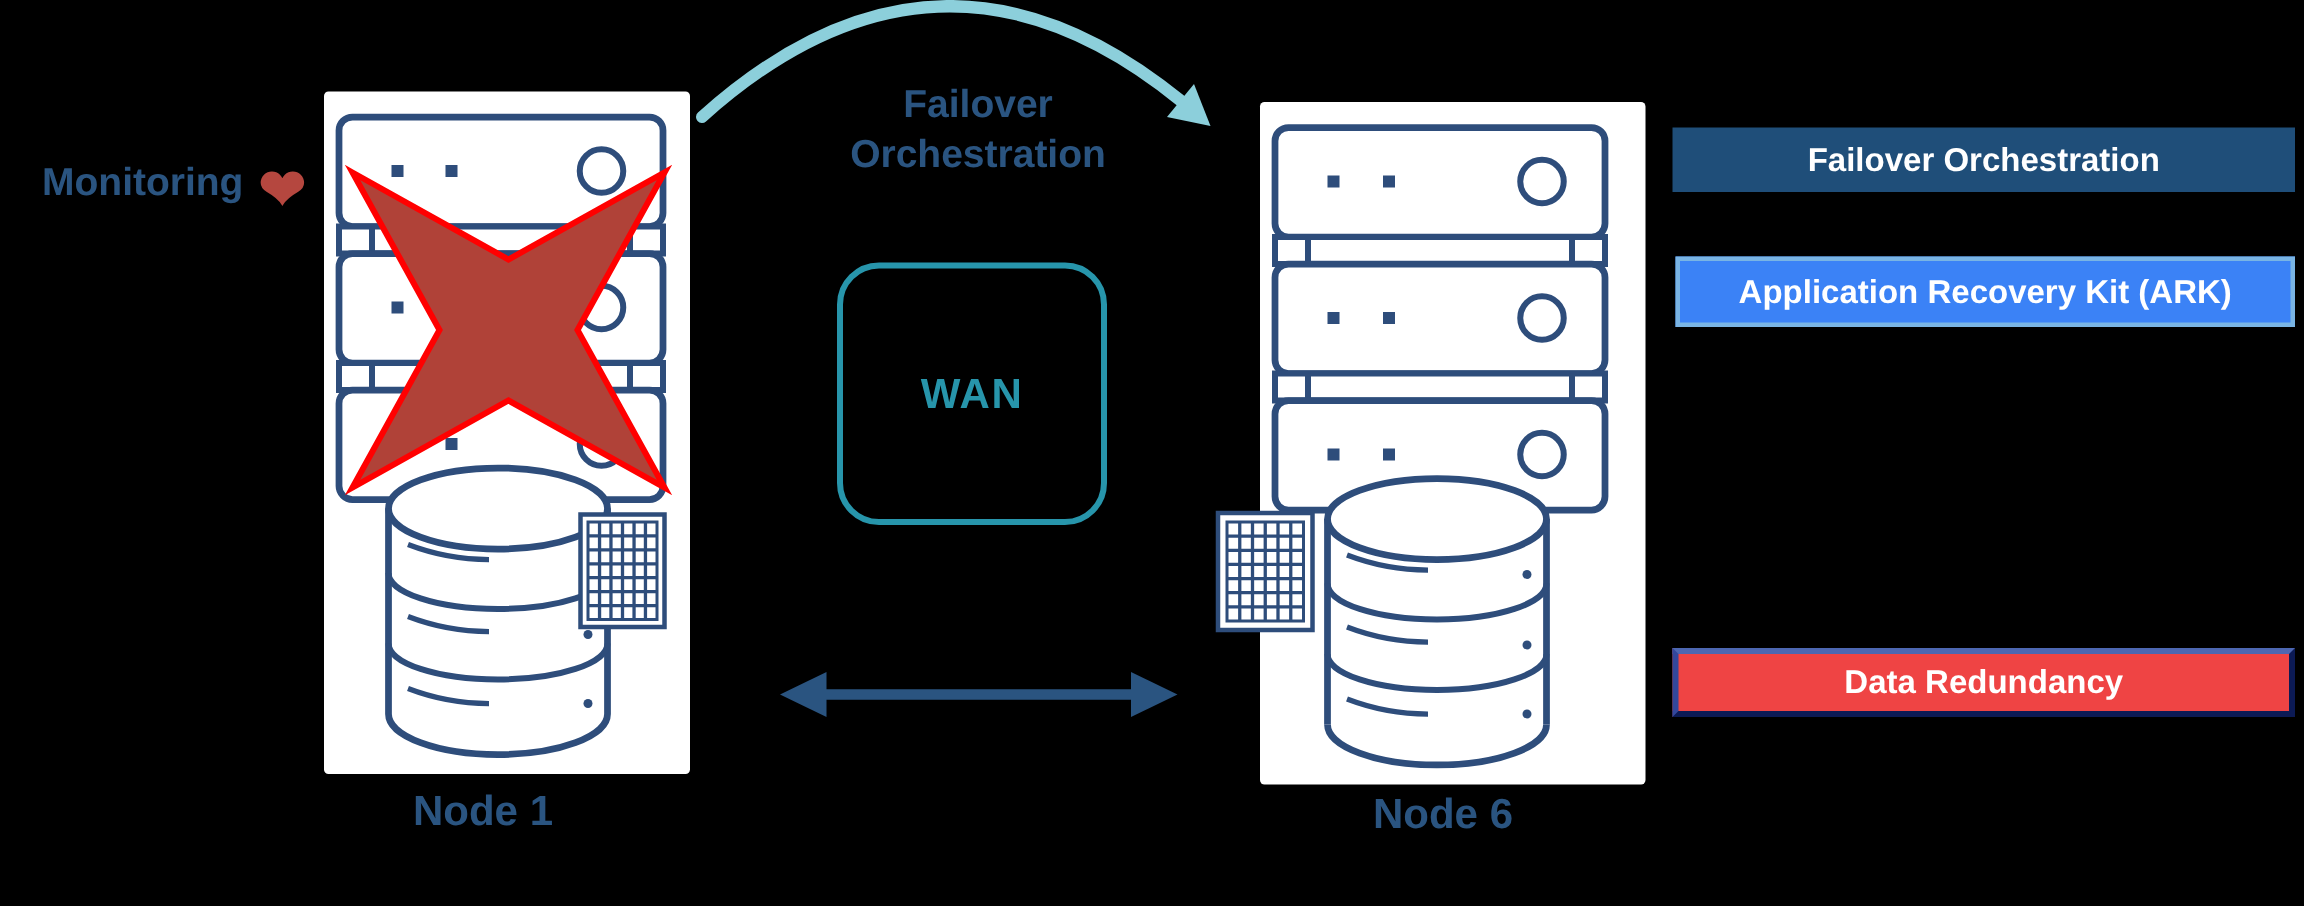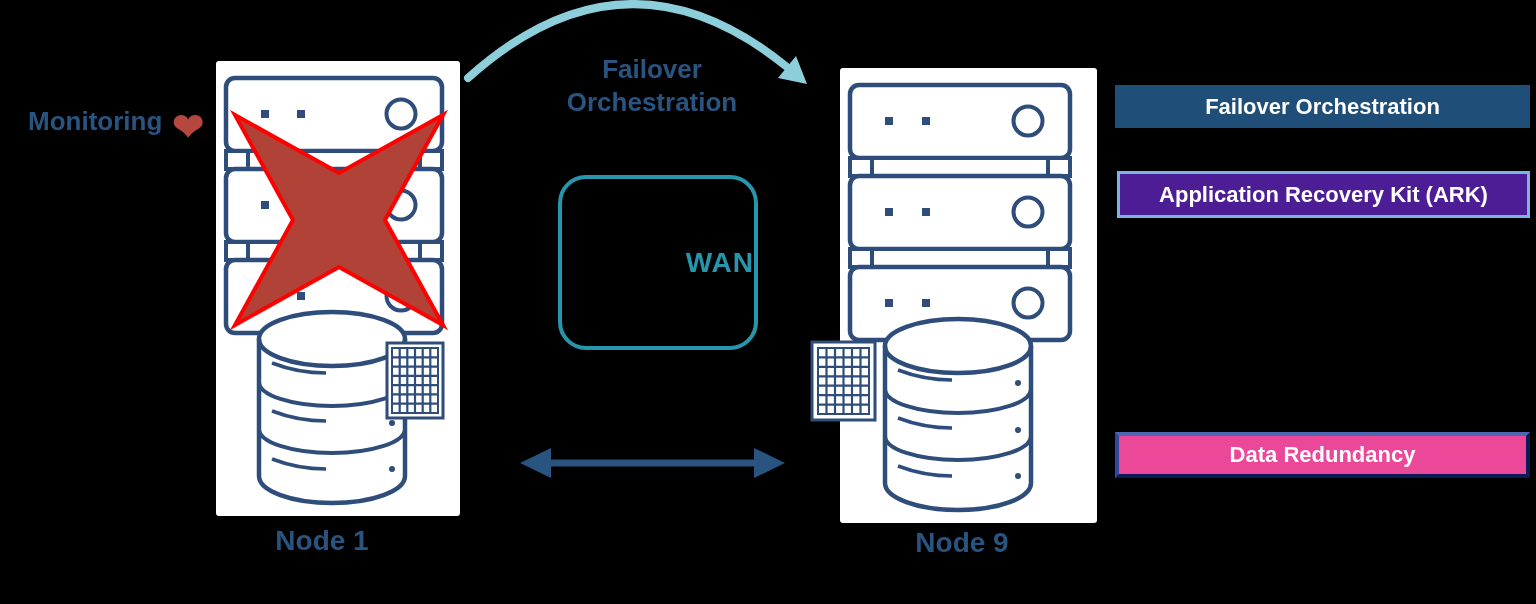--- a/index.html
+++ b/index.html
@@ -6,35 +6,35 @@
   #stage{
     position:relative;width:1536px;height:604px;background:#000;overflow:hidden;
     font-family:"Liberation Sans", sans-serif;
   }
   .abs{position:absolute;}
   .dklbl{color:#2a5480;font-weight:bold;}
   #monitoring{left:28px;top:106px;display:flex;align-items:flex-start;font-size:26px;z-index:5;}
   #monitoring .heart{font-size:38px;color:#b5473f;margin-left:10px;line-height:1;transform:translateY(2px);}
   #failover-label{left:527px;top:53px;width:250px;text-align:center;font-size:26px;line-height:33px;z-index:5;}
   #wan-box{
-    left:558px;top:175px;width:200px;height:175px;border:4px solid #2795ab;border-radius:28px;
-    display:flex;align-items:center;justify-content:flex-end;box-sizing:border-box;z-index:4;
+    left:558px;top:175px;width:180px;height:175px;border:4px solid #2795ab;border-radius:28px;
+    display:flex;align-items:center;justify-content:center;box-sizing:border-box;z-index:4;
   }
   #wan-box .wan-text{color:#2795ab;font-weight:bold;font-size:28px;letter-spacing:1px;}
   #replication-label{left:528px;top:487px;width:250px;text-align:center;font-size:26px;z-index:5;}
   #node1-label{left:172px;top:525px;width:300px;text-align:center;font-size:28px;z-index:5;}
   #node2-label{left:812px;top:527px;width:300px;text-align:center;font-size:28px;z-index:5;}
   .legend-bar{
     box-sizing:border-box;color:#fff;font-weight:bold;font-size:22px;text-align:center;z-index:5;
     display:flex;align-items:center;justify-content:center;
   }
   #bar-failover{left:1115px;top:85px;width:415px;height:43px;background:#1f4e79;}
-  #bar-ark{left:1117px;top:171px;width:413px;height:47px;background:#4c1d95;border:3px solid #79b4e4;}
+  #bar-ark{left:1117px;top:171px;width:413px;height:47px;background:#3b82f6;border:3px solid #79b4e4;}
   #bar-data{
-    left:1115px;top:432px;width:415px;height:46px;background:#ec4899;
+    left:1115px;top:432px;width:415px;height:46px;background:#ef4444;
     border-style:solid;border-width:4px;
     border-top-color:#4d67b2;border-left-color:#33479c;
     border-bottom-color:#0c1a55;border-right-color:#0c1a55;
   }
   svg{display:block;}
   #flow-layer{left:0;top:0;z-index:1;}
   #node1-art{left:186px;top:51px;z-index:2;}
   #node2-art{left:810px;top:58px;z-index:2;}
 </style>
 </head>
@@ -176,19 +176,19 @@
   <div id="monitoring" class="abs dklbl">
     <span>Monitoring</span>
     <span class="heart">❤</span>
   </div>
 
   <div id="failover-label" class="abs dklbl">Failover Orchestration</div>
 
 
   <div id="node1-label" class="abs dklbl">Node 1</div>
 
-  <div id="node2-label" class="abs dklbl">Node 9</div>
+  <div id="node2-label" class="abs dklbl">Node 6</div>
 
   <div id="bar-failover" class="abs legend-bar">Failover Orchestration</div>
   <div id="bar-ark" class="abs legend-bar">Application Recovery Kit (ARK)</div>
   <div id="bar-data" class="abs legend-bar">Data Redundancy</div>
 
 </div>
 
 </body></html>

